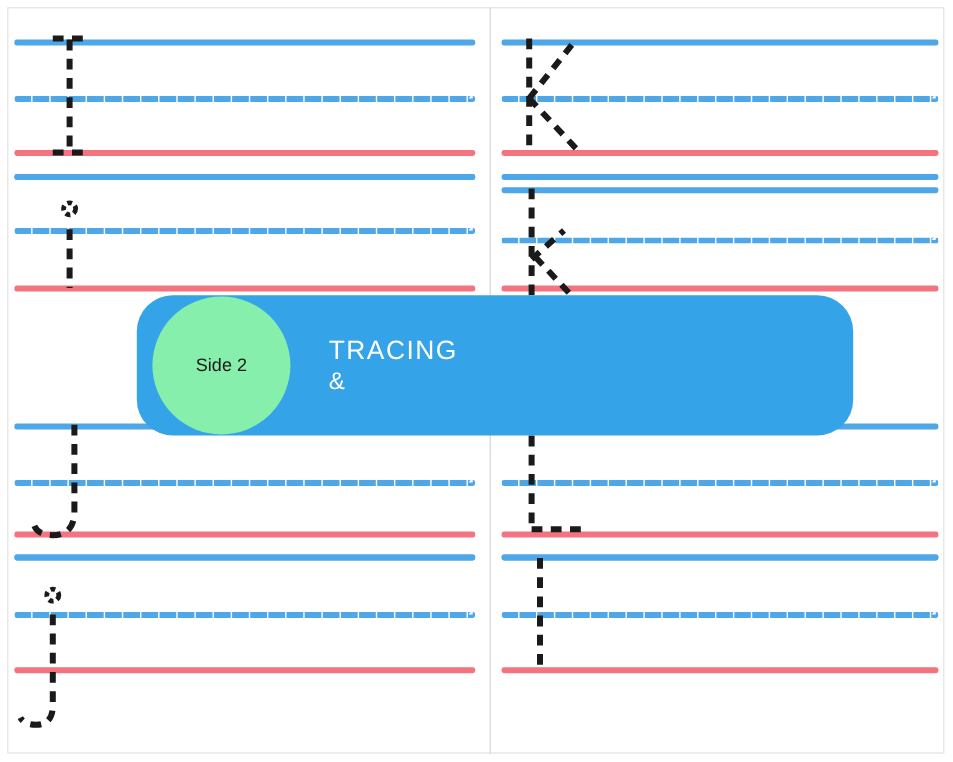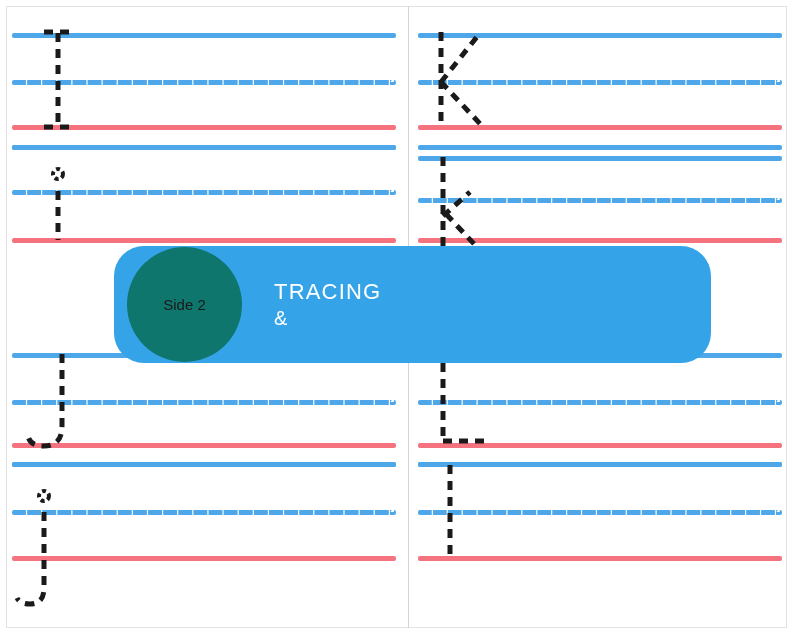--- a/index.html
+++ b/index.html
@@ -102,21 +102,21 @@
     color: #ffffff;
   }
   .banner-line.amp { font-size: 20px; }
 
   .side-badge {
     position: absolute;
     left: 127px;
     top: 247px;
     width: 115px;
     height: 115px;
-    background: #0f766e;
+    background: #86efac;
     border-radius: 50%;
     display: flex;
     align-items: center;
     justify-content: center;
   }
   .side-badge-label {
     font-size: 15px;
     color: #1a1a1a;
   }
 </style>

